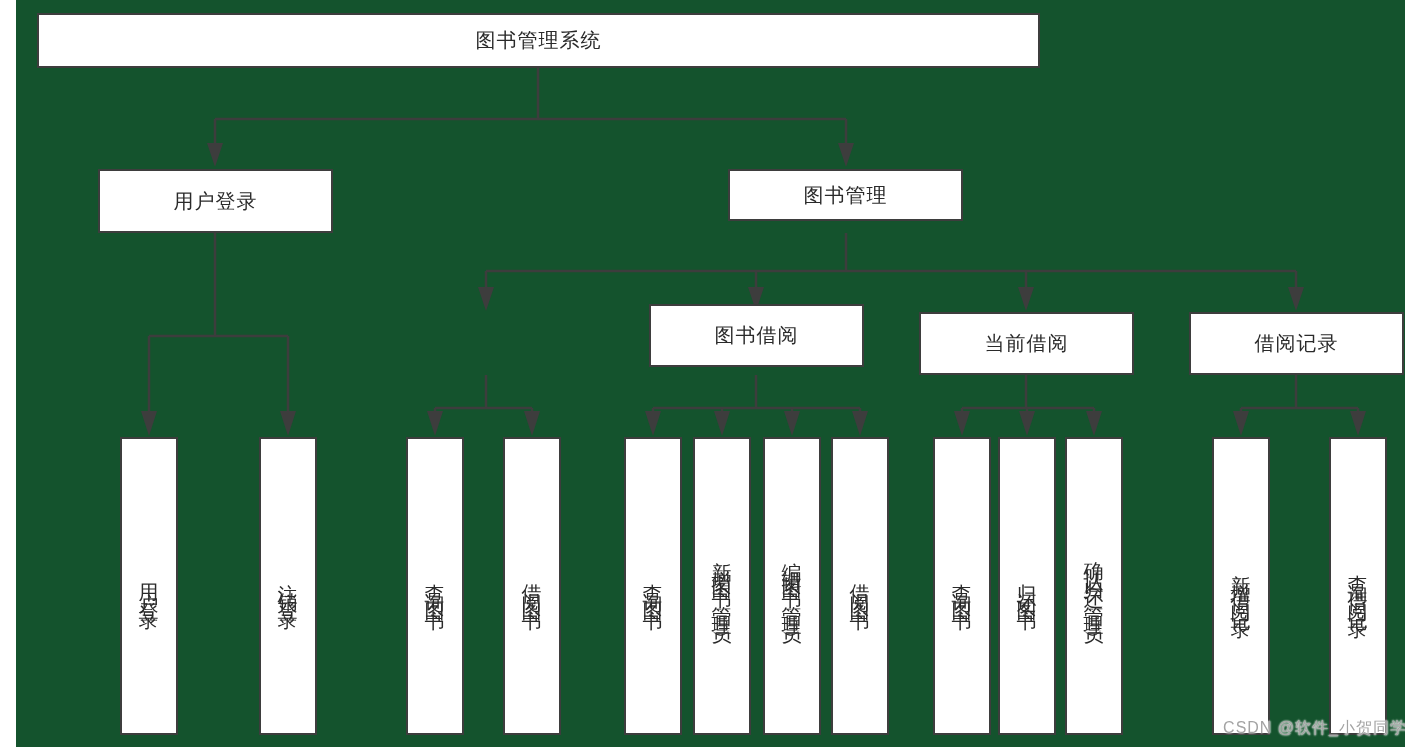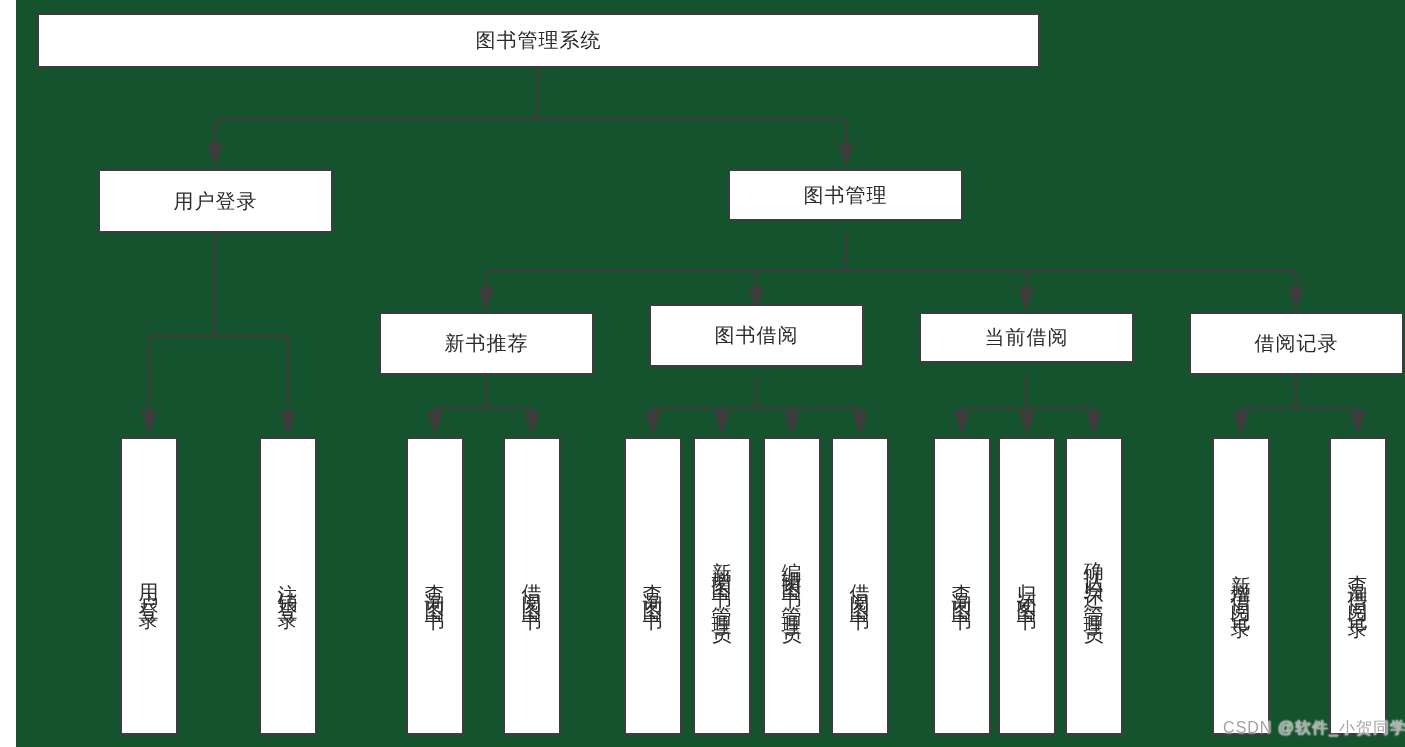--- a/index.html
+++ b/index.html
@@ -105,27 +105,24 @@
     <span>图书管理系统</span>
   </div>
 
   <div class="node h" style="left:82px; top:169px; width:235px; height:64px;">
     <span>用户登录</span>
   </div>
   <div class="node h" style="left:712px; top:169px; width:235px; height:52px;">
     <span>图书管理</span>
   </div>
 
-  <div class="node h" style="left:363px; top:312px; width:215px; height:63px;">
-    <span>新书推荐</span>
-  </div>
   <div class="node h" style="left:633px; top:304px; width:215px; height:63px;">
     <span>图书借阅</span>
   </div>
-  <div class="node h" style="left:903px; top:312px; width:215px; height:51px;">
+  <div class="node h" style="left:903px; top:312px; width:215px; height:63px;">
     <span>当前借阅</span>
   </div>
   <div class="node h" style="left:1173px; top:312px; width:215px; height:63px;">
     <span>借阅记录</span>
   </div>
 
   <div class="node v" style="left:104px; top:437px; width:58px; height:298px;">
     <span>用户登录</span>
   </div>
   <div class="node v" style="left:243px; top:437px; width:58px; height:298px;">

